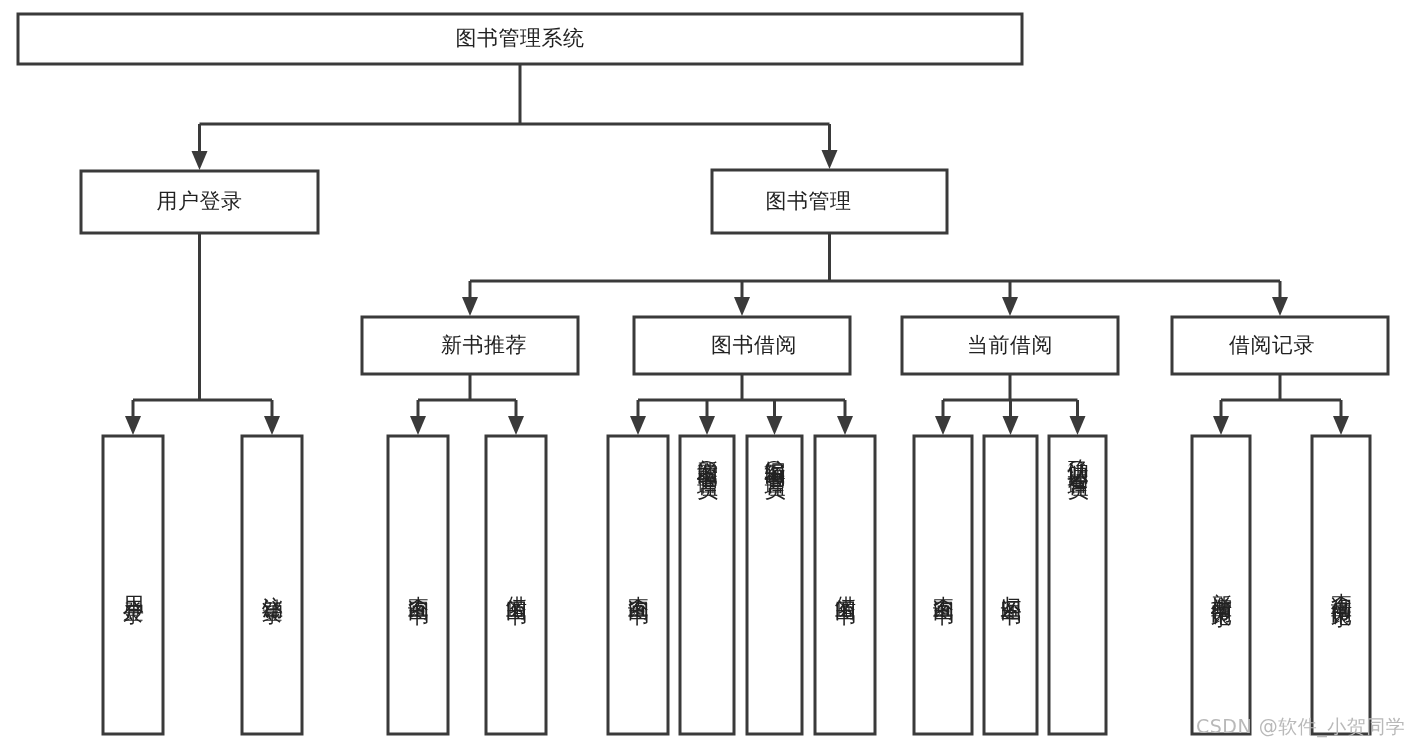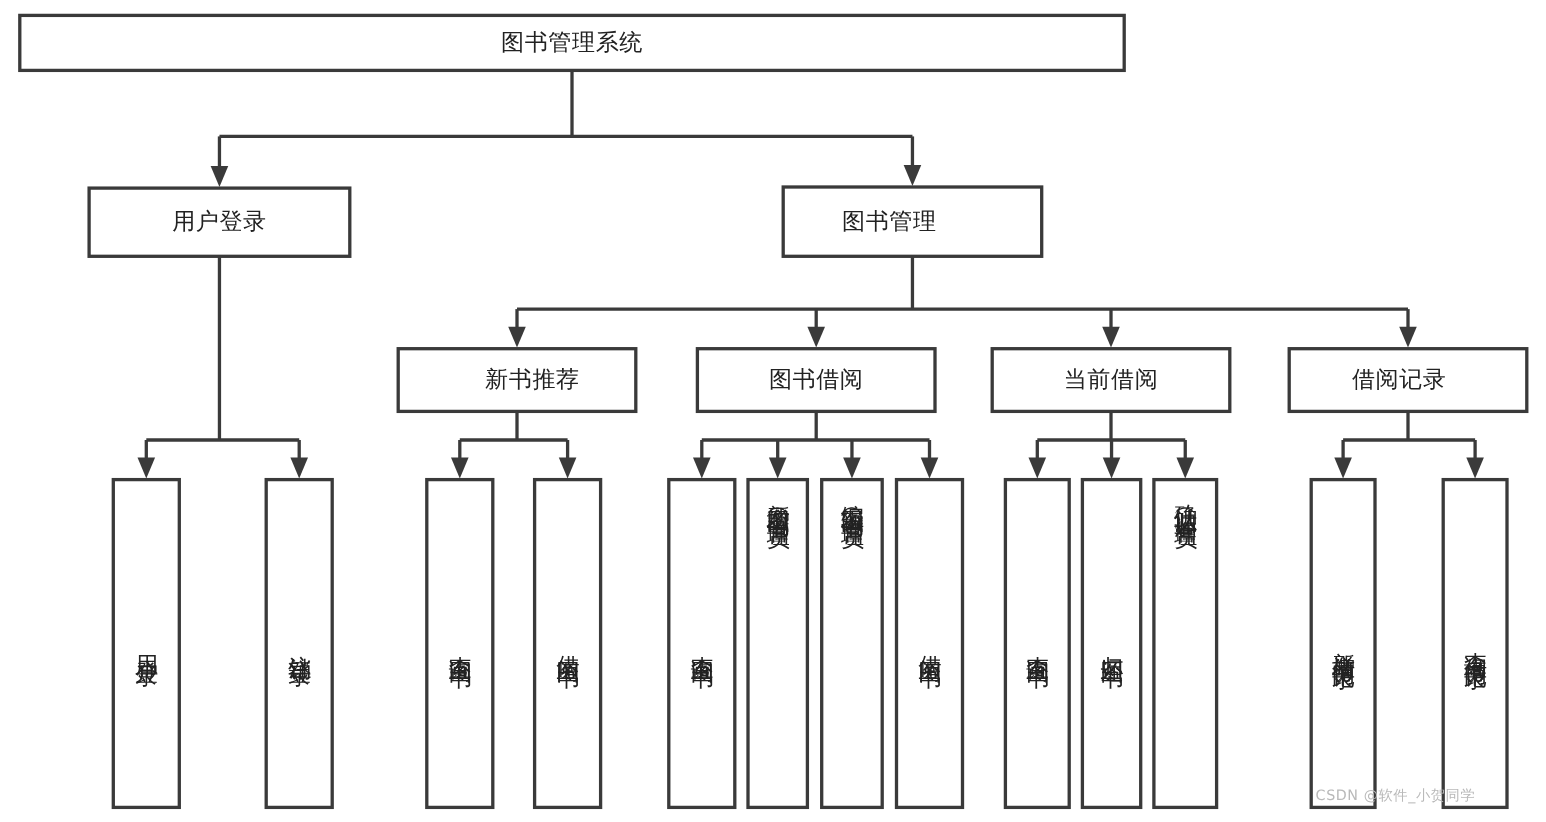--- a/index.html
+++ b/index.html
@@ -65,21 +65,21 @@
     line-height: 1.0;
   }
   .node-label.vertical.top-aligned {
     justify-content: flex-start;
     padding-top: 6px;
     box-sizing: border-box;
   }
   .watermark {
     position: absolute;
     color: #b9b9b9;
-    font-size: 13px;
+    font-size: 19px;
     font-family: "DejaVu Sans", "Liberation Sans", sans-serif;
     white-space: nowrap;
     letter-spacing: 0.5px;
   }
 </style>
 </head>
 <body>
 
 <div id="diagram-root">
 
@@ -160,21 +160,21 @@
         <rect x="1192" y="436" width="58" height="298" class="box-rect"></rect>
         <rect x="1312" y="436" width="58" height="298" class="box-rect"></rect>
       </g>
   </svg>
 
   <div id="labels-layer">
       <div class="node-label horizontal" style="left: 18px; top: 14px; width: 1004px; height: 50px;">图书管理系统</div>
       <div class="node-label horizontal" style="left: 81px; top: 171px; width: 237px; height: 62px;">用户登录</div>
       <div class="node-label horizontal" style="left: 712px; top: 170px; width: 193px; height: 63px;">图书管理</div>
       <div class="node-label horizontal" style="left: 362px; top: 317px; width: 244px; height: 57px;">新书推荐</div>
-      <div class="node-label horizontal" style="left: 634px; top: 317px; width: 216px; height: 57px;">图书借阅</div>
+      <div class="node-label horizontal" style="left: 634px; top: 317px; width: 216px; height: 57px; padding-left: 12px;">图书借阅</div>
       <div class="node-label horizontal" style="left: 902px; top: 317px; width: 216px; height: 57px;">当前借阅</div>
       <div class="node-label horizontal" style="left: 1172px; top: 317px; width: 200px; height: 57px;">借阅记录</div>
       <div class="node-label vertical" style="left: 103px; top: 436px; width: 60px; height: 298px;">用户登录</div>
       <div class="node-label vertical" style="left: 242px; top: 436px; width: 60px; height: 298px;">注销登录</div>
       <div class="node-label vertical" style="left: 388px; top: 436px; width: 60px; height: 298px;">查询图书</div>
       <div class="node-label vertical" style="left: 486px; top: 436px; width: 60px; height: 298px;">借阅图书</div>
       <div class="node-label vertical" style="left: 608px; top: 436px; width: 60px; height: 298px;">查询图书</div>
       <div class="node-label vertical top-aligned" style="left: 680px; top: 436px; width: 54px; height: 298px;">新增图书（管理员）</div>
       <div class="node-label vertical top-aligned" style="left: 747px; top: 436px; width: 55px; height: 298px;">编辑图书（管理员）</div>
       <div class="node-label vertical" style="left: 815px; top: 436px; width: 60px; height: 298px;">借阅图书</div>

